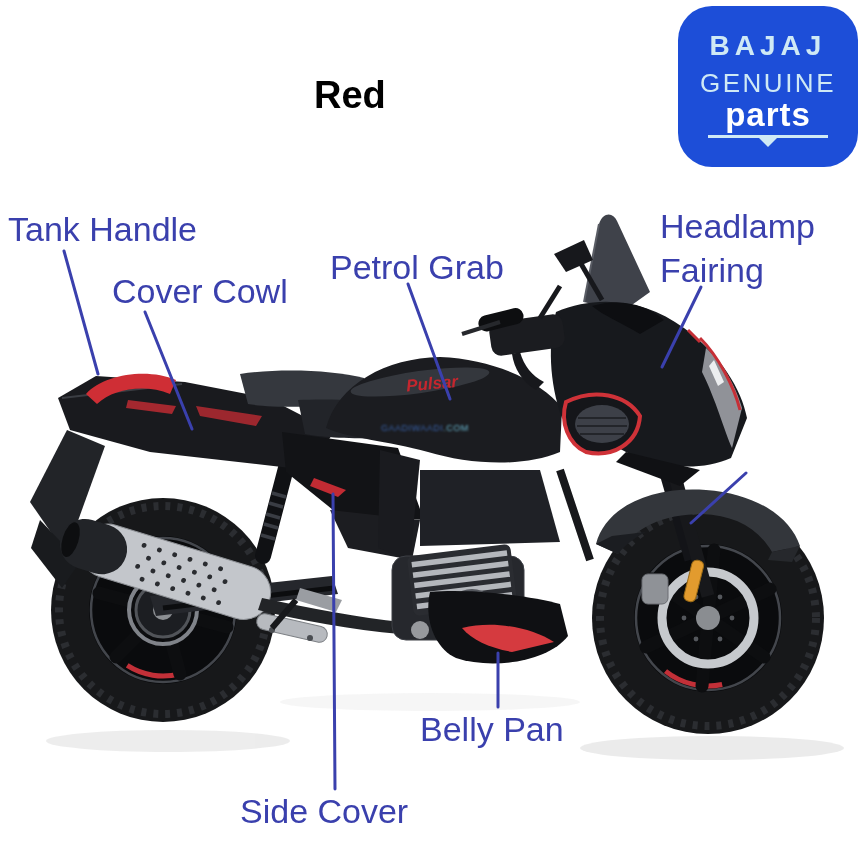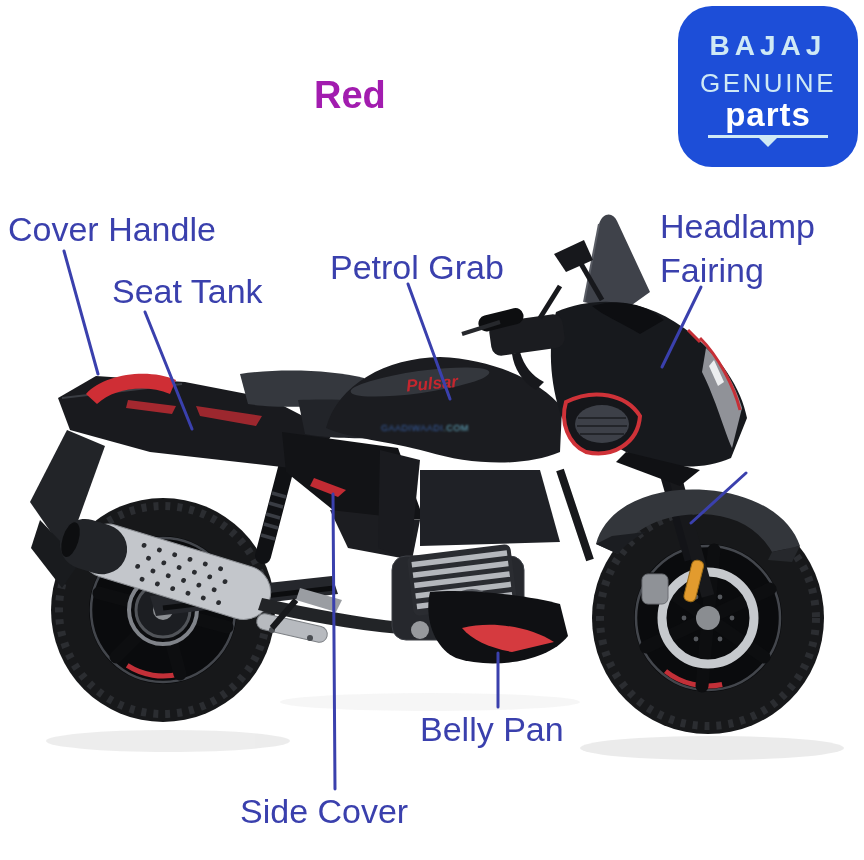--- a/index.html
+++ b/index.html
@@ -13,21 +13,21 @@
     position:absolute;
     color:#3a40ad;
     font-size:34px;
     line-height:1.28;
     white-space:nowrap;
     letter-spacing:0px;
   }
   .part-label.wrap{white-space:normal;width:182px;}
   .variant-title{
     position:absolute;left:314px;top:74px;
-    color:#a21caf;font-size:38px;font-weight:bold;
+    color:#000000;font-size:38px;font-weight:bold;
   }
   .logo-badge{
     position:absolute;left:678px;top:6px;width:180px;height:161px;
     background:#1d4ed8;border-radius:34px;
     display:flex;flex-direction:column;align-items:center;justify-content:flex-start;
     padding-top:24px;box-sizing:border-box;
   }
   .logo-brand{color:#cfe9f5;font-weight:bold;font-size:28px;letter-spacing:5px;}
   .logo-genuine{color:#cfe9f5;font-size:26px;letter-spacing:2.5px;margin-top:6px;}
   .logo-parts{color:#ffffff;font-weight:bold;font-size:33px;letter-spacing:1px;margin-top:-3px;}
@@ -271,22 +271,22 @@
 
   <div class="logo-badge">
     <div class="logo-brand">BAJAJ</div>
     <div class="logo-genuine">GENUINE</div>
     <div class="logo-parts">parts</div>
     <div class="logo-underline">
         <span class="tri"></span>
       </div>
   </div>
 
-  <div class="part-label" style="left:8px;top:208px;">Cover Handle</div>
-  <div class="part-label" style="left:112px;top:270px;">Seat Tank</div>
+  <div class="part-label" style="left:8px;top:208px;">Tank Handle</div>
+  <div class="part-label" style="left:112px;top:270px;">Cover Cowl</div>
   <div class="part-label" style="left:330px;top:246px;">Petrol Grab</div>
   <div class="part-label wrap" style="left:660px;top:191px;margin-top:14px;">Headlamp Fairing</div>
   <div class="part-label" style="left:420px;top:708px;">Belly Pan</div>
   <div class="part-label" style="left:240px;top:790px;">Side Cover</div>
 
   <div class="watermark"><span>GAADIWAADI</span><span class="lite">.COM</span></div>
 
 </div>
 
 </body></html>

